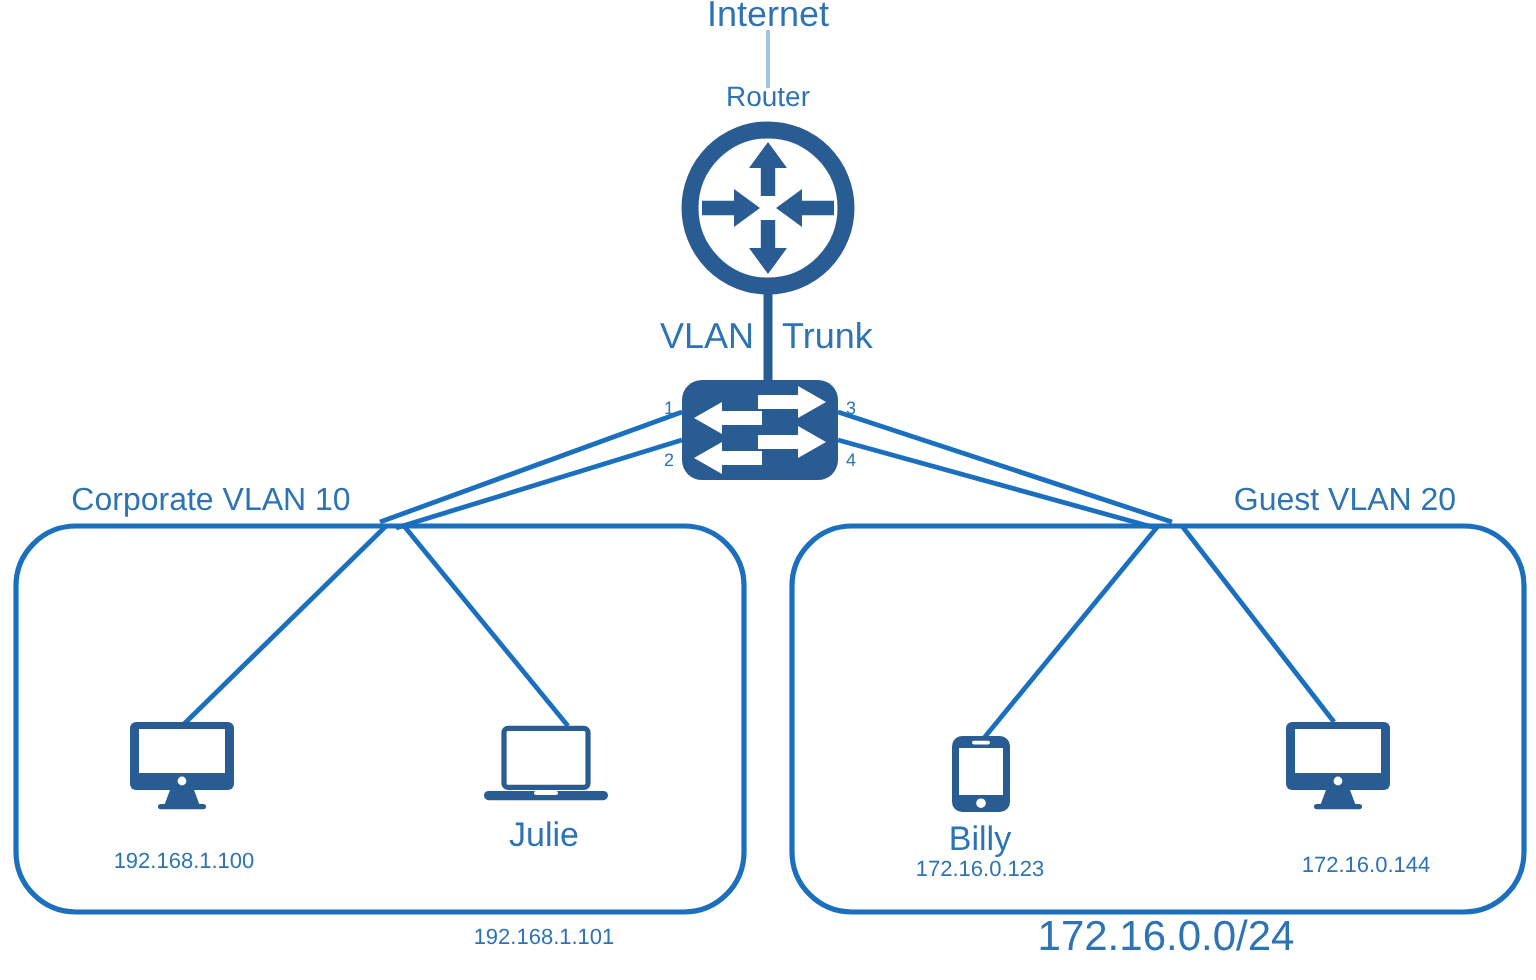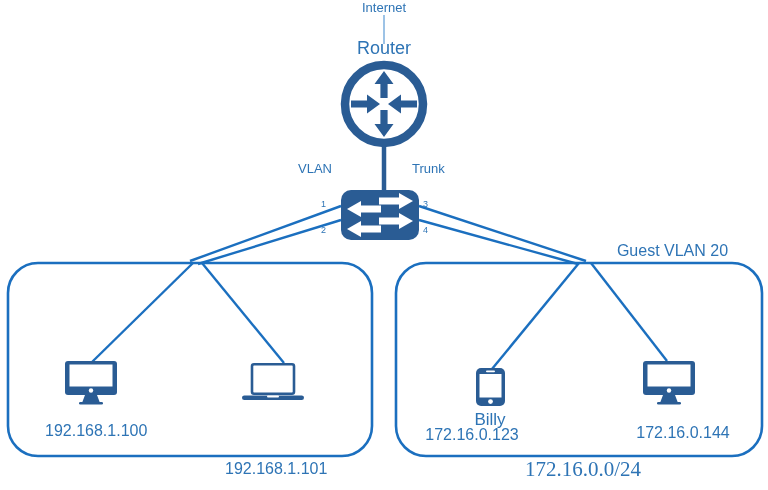--- a/index.html
+++ b/index.html
@@ -1,26 +1,26 @@
 <!DOCTYPE html>
 <html><head>
 <meta charset="utf-8">
 <style>
   html,body{margin:0;padding:0;background:#ffffff;}
   #canvas{position:relative;width:768px;height:490px;background:#ffffff;overflow:hidden;
           font-family:"Liberation Sans", sans-serif;}
   #diagram-svg{position:absolute;left:0;top:0;}
   .lbl{position:absolute;color:#2E74B5;white-space:nowrap;}
   .center{text-align:center;}
-  .right{}
-  .t13{font-size:13px;line-height:15px;}
-  .t14{font-size:18px;line-height:16px;}
+  .right{text-align:right;}
+  .t13{font-size:18px;line-height:15px;}
+  .t14{font-size:14px;line-height:16px;}
   .t16{font-size:16px;line-height:18px;}
   .t17{font-size:17px;line-height:19px;}
-  .t10{font-size:16px;line-height:12px;}
+  .t10{font-size:11px;line-height:12px;}
   .t21{font-size:21px;line-height:24px;}
   .t9{font-size:9px;line-height:10px;}
 </style>
 </head>
 <body>
 
 <div id="canvas">
 
   <svg id="diagram-svg" width="768" height="490" viewBox="0 0 768 490">
     <defs>
@@ -82,33 +82,35 @@
     </g>
 
     <use href="#monitor-sym" x="643" y="361"></use>
   </svg>
 
   <div class="lbl t13 center" style="left:344px;top:0px;width:80px;">Internet</div>
 
   <div class="lbl t14 center" style="left:344px;top:40px;width:80px;">Router</div>
 
   <div class="lbl t13 right" style="left:298px;top:161px;width:79px;">VLAN</div>
-  <div class="lbl t13" style="left:412px;top:161px;text-align:right;">Trunk</div>
+  <div class="lbl t13" style="left:391px;top:161px;text-align:right;">Trunk</div>
 
   <div class="lbl t9 right" style="left:321px;top:199px;width:16px;">1</div>
   <div class="lbl t9 right" style="left:321px;top:225px;width:16px;">2</div>
   <div class="lbl t9" style="left:423px;top:199px;width:16px;">3</div>
   <div class="lbl t9" style="left:423px;top:225px;width:16px;">4</div>
 
+  <div class="lbl t16 center" style="left:8px;top:242px;width:195px;">Corporate VLAN 10</div>
   <div class="lbl t16 center" style="left:575px;top:242px;width:195px;">Guest VLAN 20</div>
 
   <div class="lbl t10 center" style="left:45px;top:425px;width:94px;">192.168.1.100</div>
 
+  <div class="lbl t17 center" style="left:230px;top:408px;width:84px;">Julie</div>
   <div class="lbl t10 center" style="left:225px;top:427px;width:94px;margin-top:36px;">192.168.1.101</div>
 
   <div class="lbl t17 center" style="left:448px;top:410px;width:84px;">Billy</div>
-  <div class="lbl t10 center" style="left:425px;top:429px;width:94px;">172.16.0.123</div>
+  <div class="lbl t10 center" style="left:443px;top:429px;width:94px;">172.16.0.123</div>
 
   <div class="lbl t10 center" style="left:636px;top:427px;width:94px;">172.16.0.144</div>
 
-  <div class="lbl t21 center" style="left:463px;top:457px;width:240px;font-family:Liberation Serif, serif;">172.16.0.0/24</div>
+  <div class="lbl t21 center" style="left:463px;top:457px;width:240px;">172.16.0.0/24</div>
 
 </div>
 
 </body></html>

